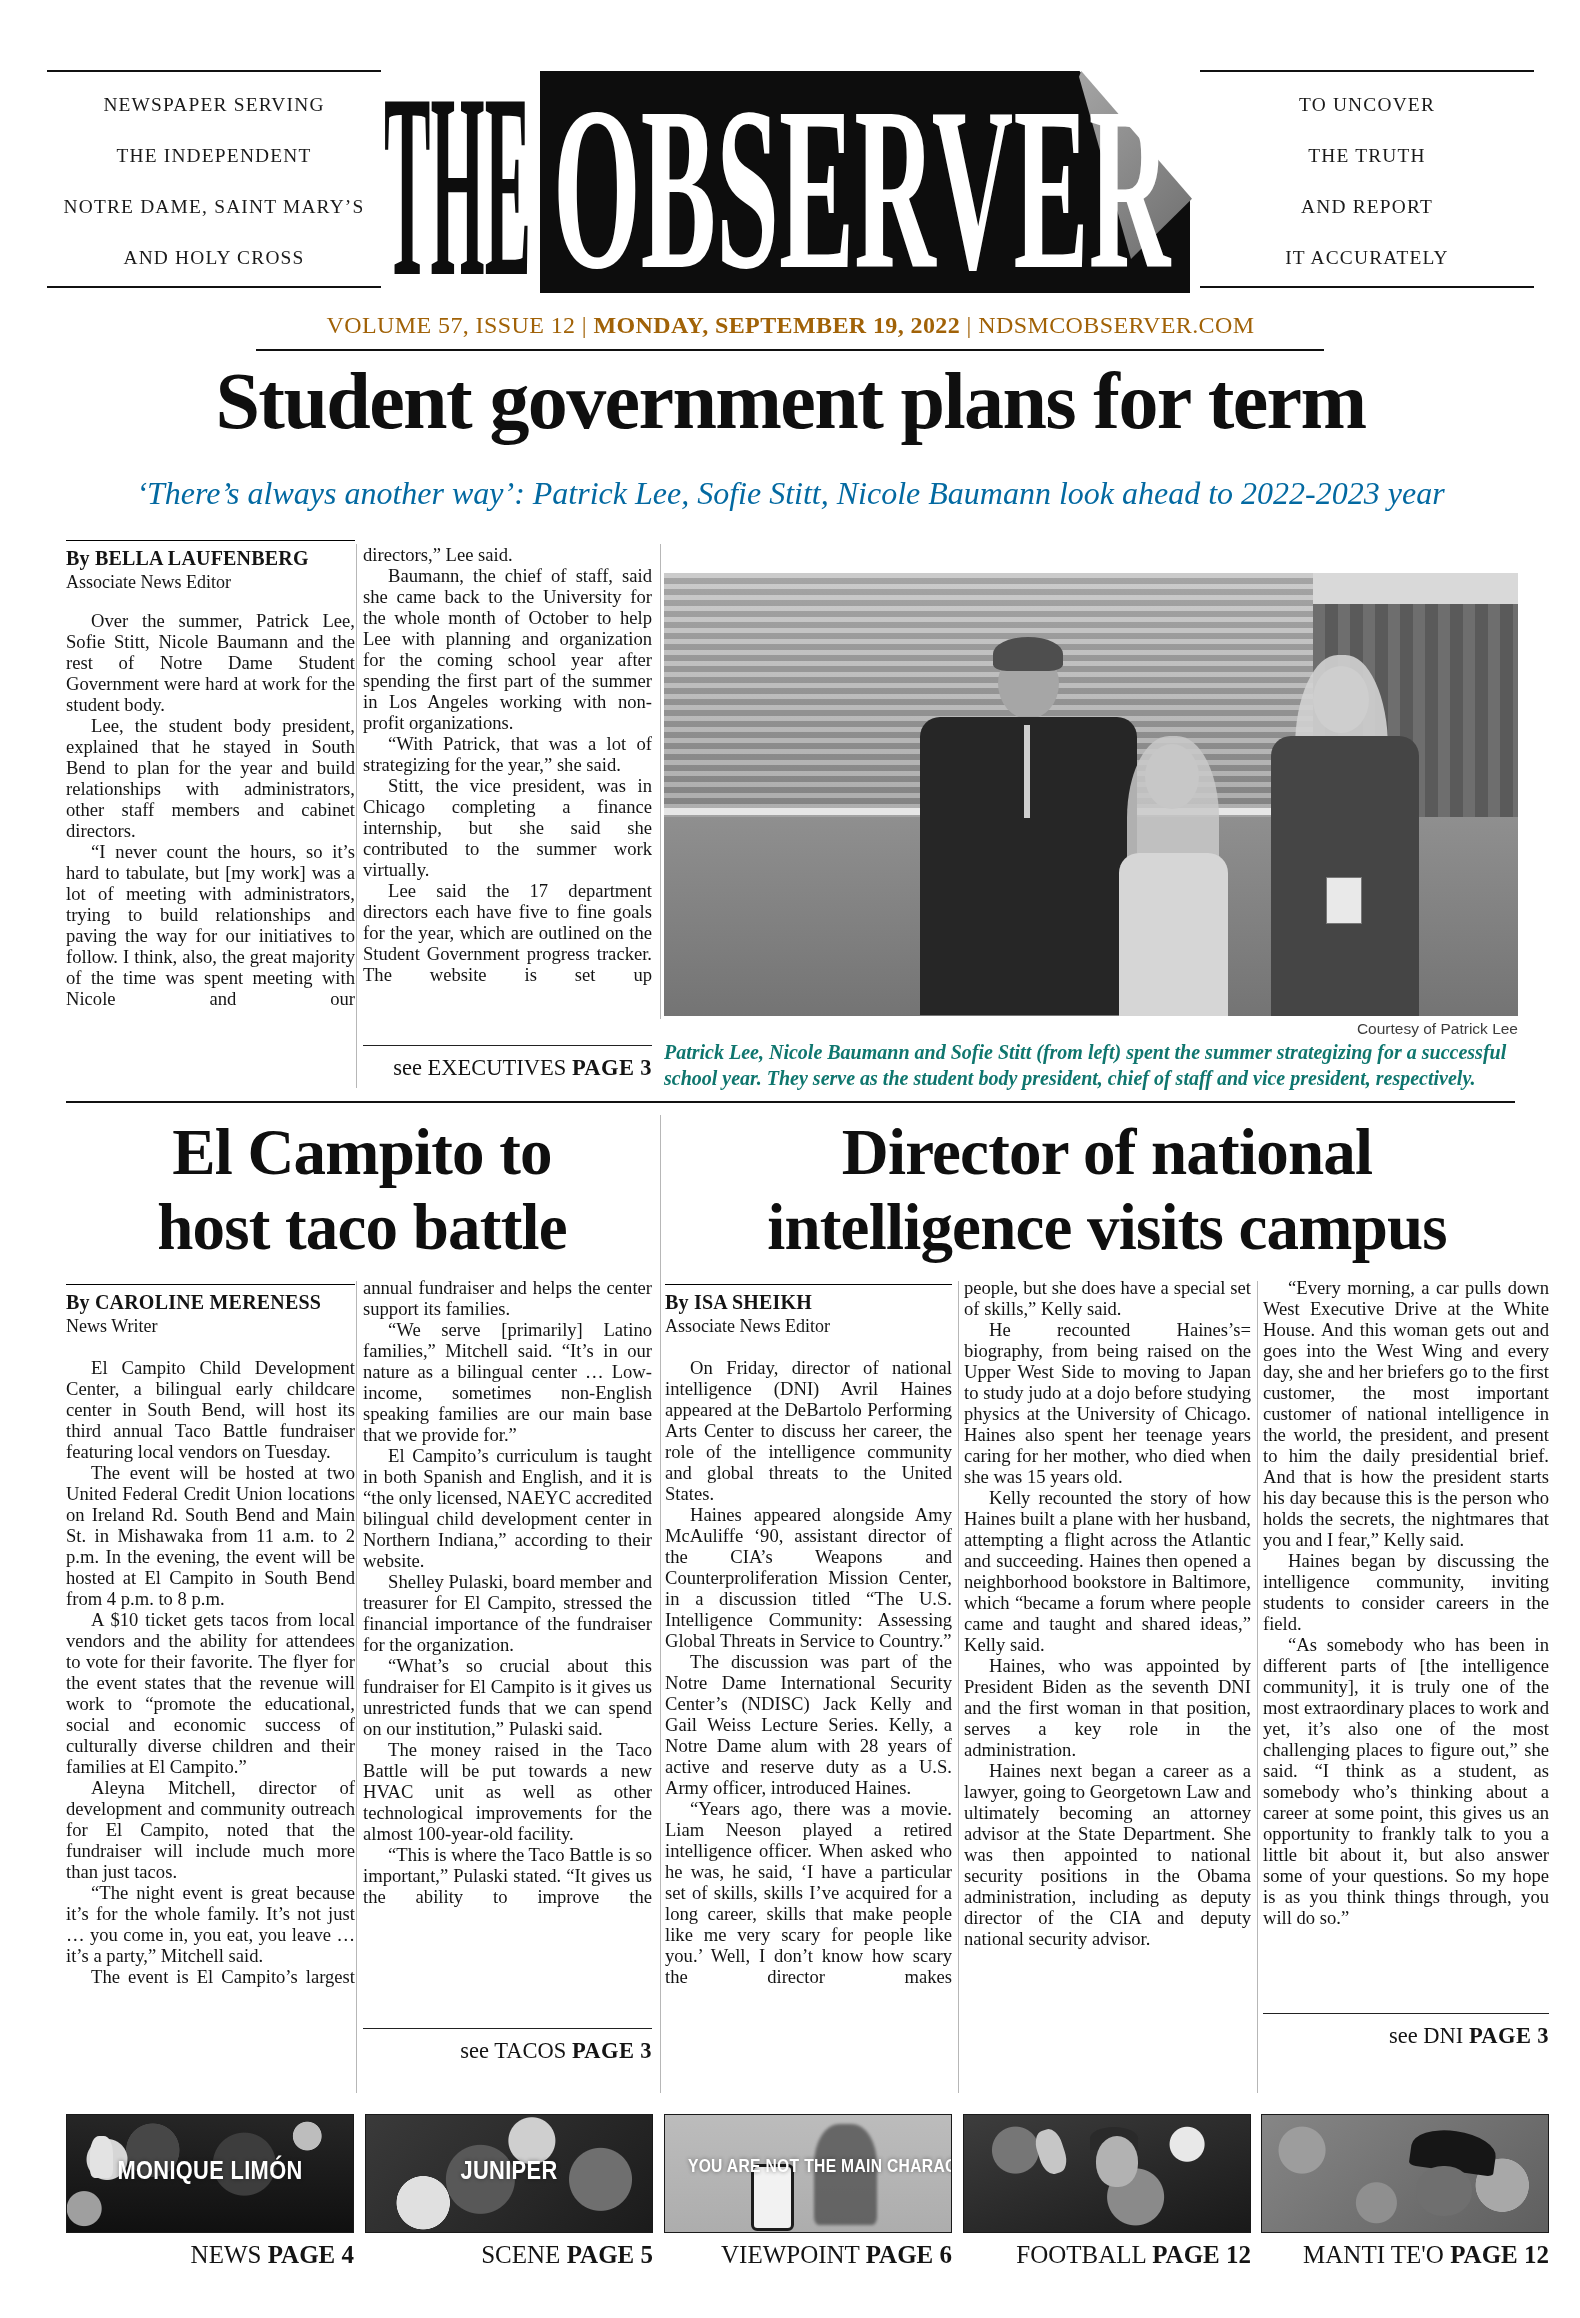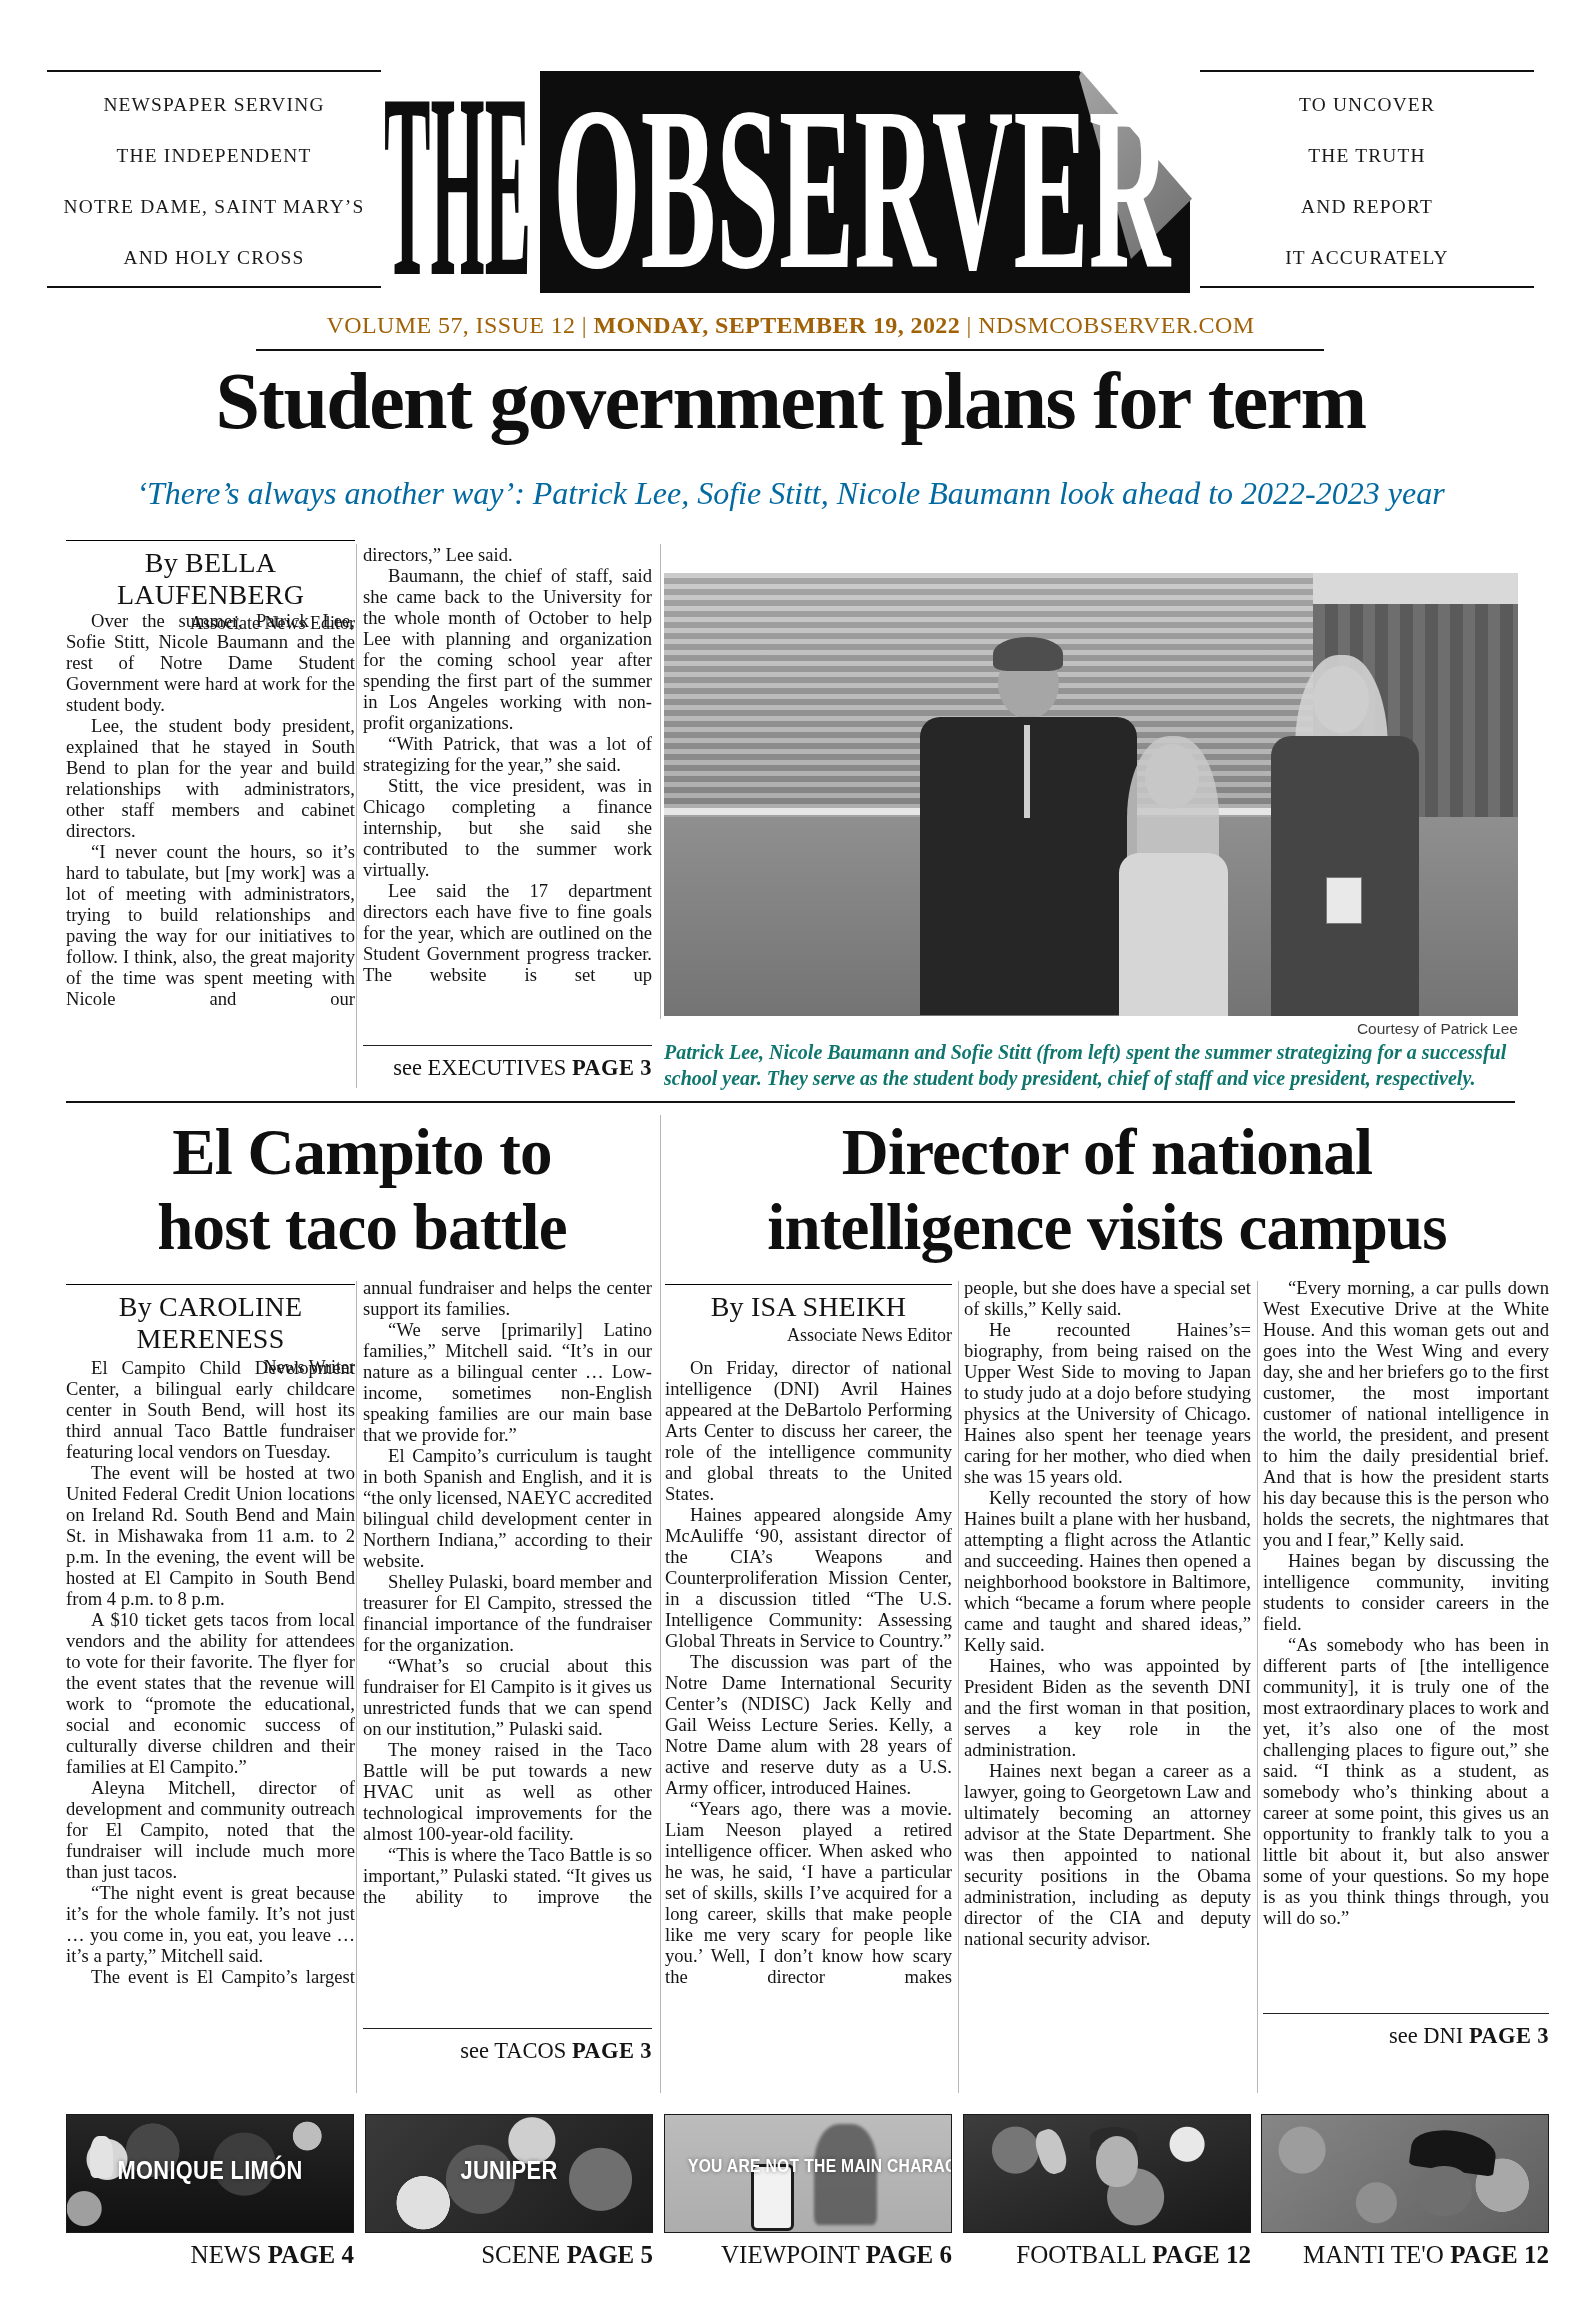--- a/index.html
+++ b/index.html
@@ -15,22 +15,22 @@
   .obs-fold{position:absolute;left:1079px;top:71px;width:113px;height:188px;
             background:linear-gradient(135deg,#a5a5a5,#6d6d6d);
             clip-path:polygon(2% 0,100% 68%,46% 100%,0 3%);}
   .volume{position:absolute;left:0;top:312px;width:1581px;text-align:center;font-size:24px;letter-spacing:0.4px;color:#a16207;}
   
   .mainhead{position:absolute;left:0;top:356px;width:1581px;text-align:center;font-weight:bold;font-size:80px;letter-spacing:-1.6px;color:#0f0f0f;}
   .subhead{position:absolute;left:0;top:475px;width:1581px;text-align:center;font-style:italic;font-size:32px;color:#0369a1;}
   .sechead{position:absolute;text-align:center;font-weight:bold;font-size:65px;line-height:75px;letter-spacing:-0.8px;color:#0f0f0f;}
   
   .byline{position:absolute;border-top:1.6px solid #000;padding-top:6.2px;}
-  .byline .bname{font-weight:normal;font-size:28px;letter-spacing:0.2px;text-align:center;}
-  .byline .btitle{font-size:18px;margin-top:2.3px;text-align:right;}
+  .byline .bname{font-weight:bold;font-size:20px;letter-spacing:0.2px;}
+  .byline .btitle{font-size:18px;margin-top:2.3px;}
   .col{position:absolute;font-size:18.6px;line-height:21px;text-align:justify;overflow:hidden;}
   .col p{margin:0;text-indent:1.35em;}
   .col p.noindent{text-indent:0;}
   .col p.runon{text-align-last:justify;}
   .jump{position:absolute;border-top:1.6px solid #222;padding-top:9.3px;text-align:right;font-size:22.5px;}
   .jump b{letter-spacing:0.4px;}
   
   .photo{position:absolute;left:664px;top:573px;width:854px;height:443px;overflow:hidden;
          background:linear-gradient(180deg,#cdcdcd 0%,#b9b9b9 38%,#a2a2a2 55%,#8c8c8c 72%,#7f7f7f 100%);}
   .ph-stands{position:absolute;left:0;top:0;width:78%;height:54%;

